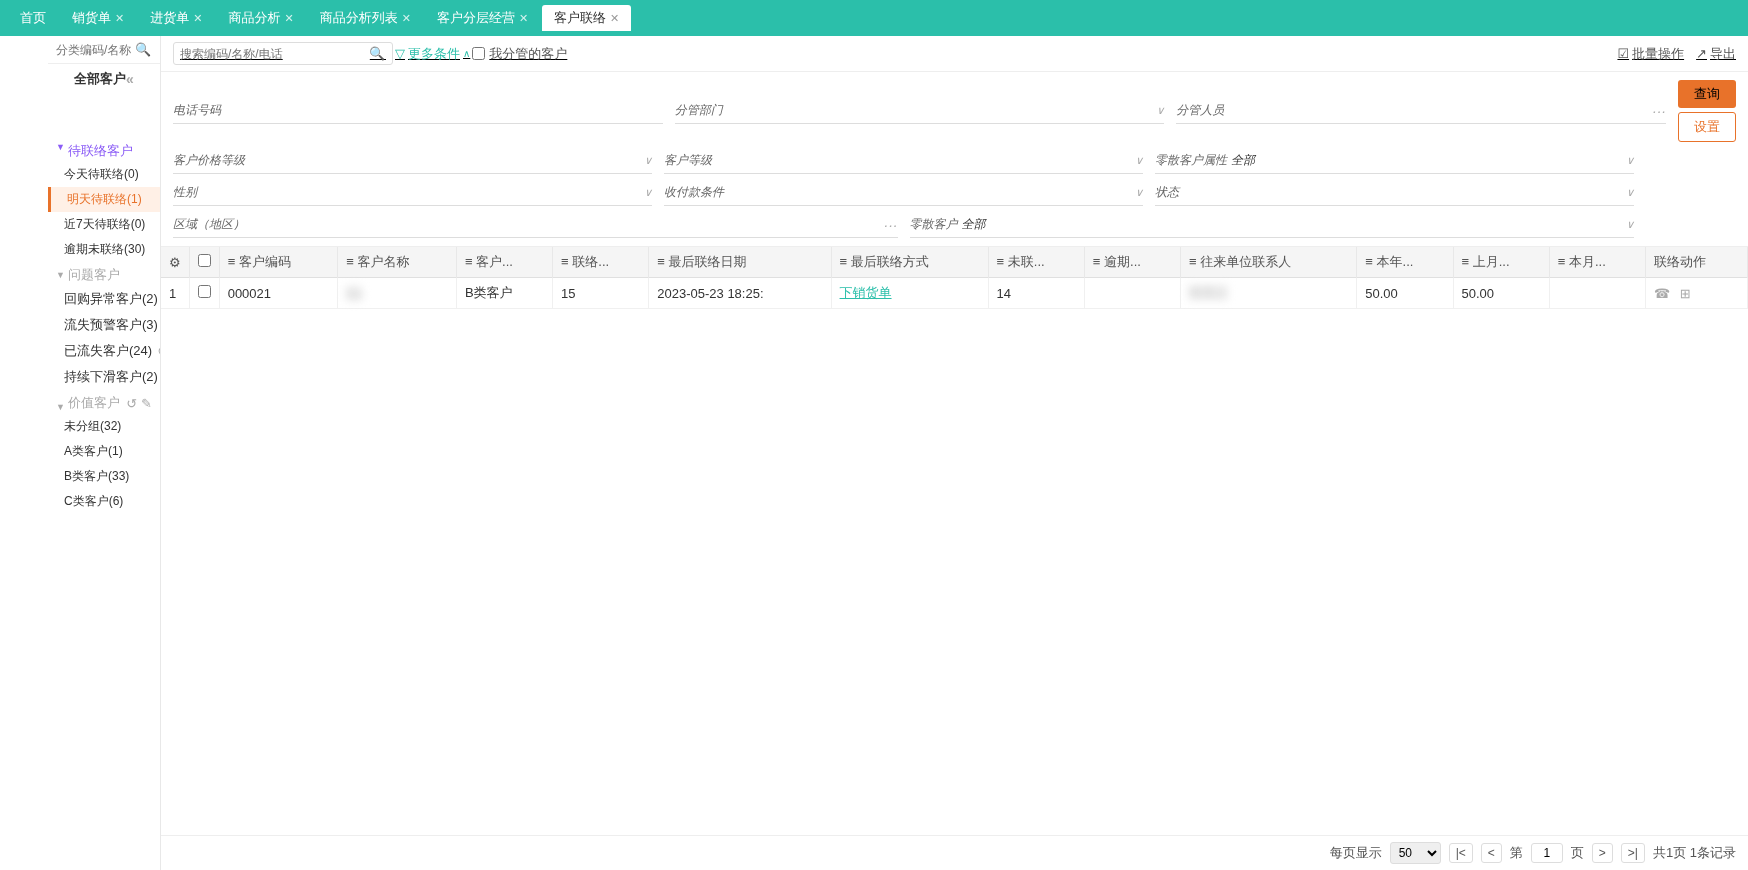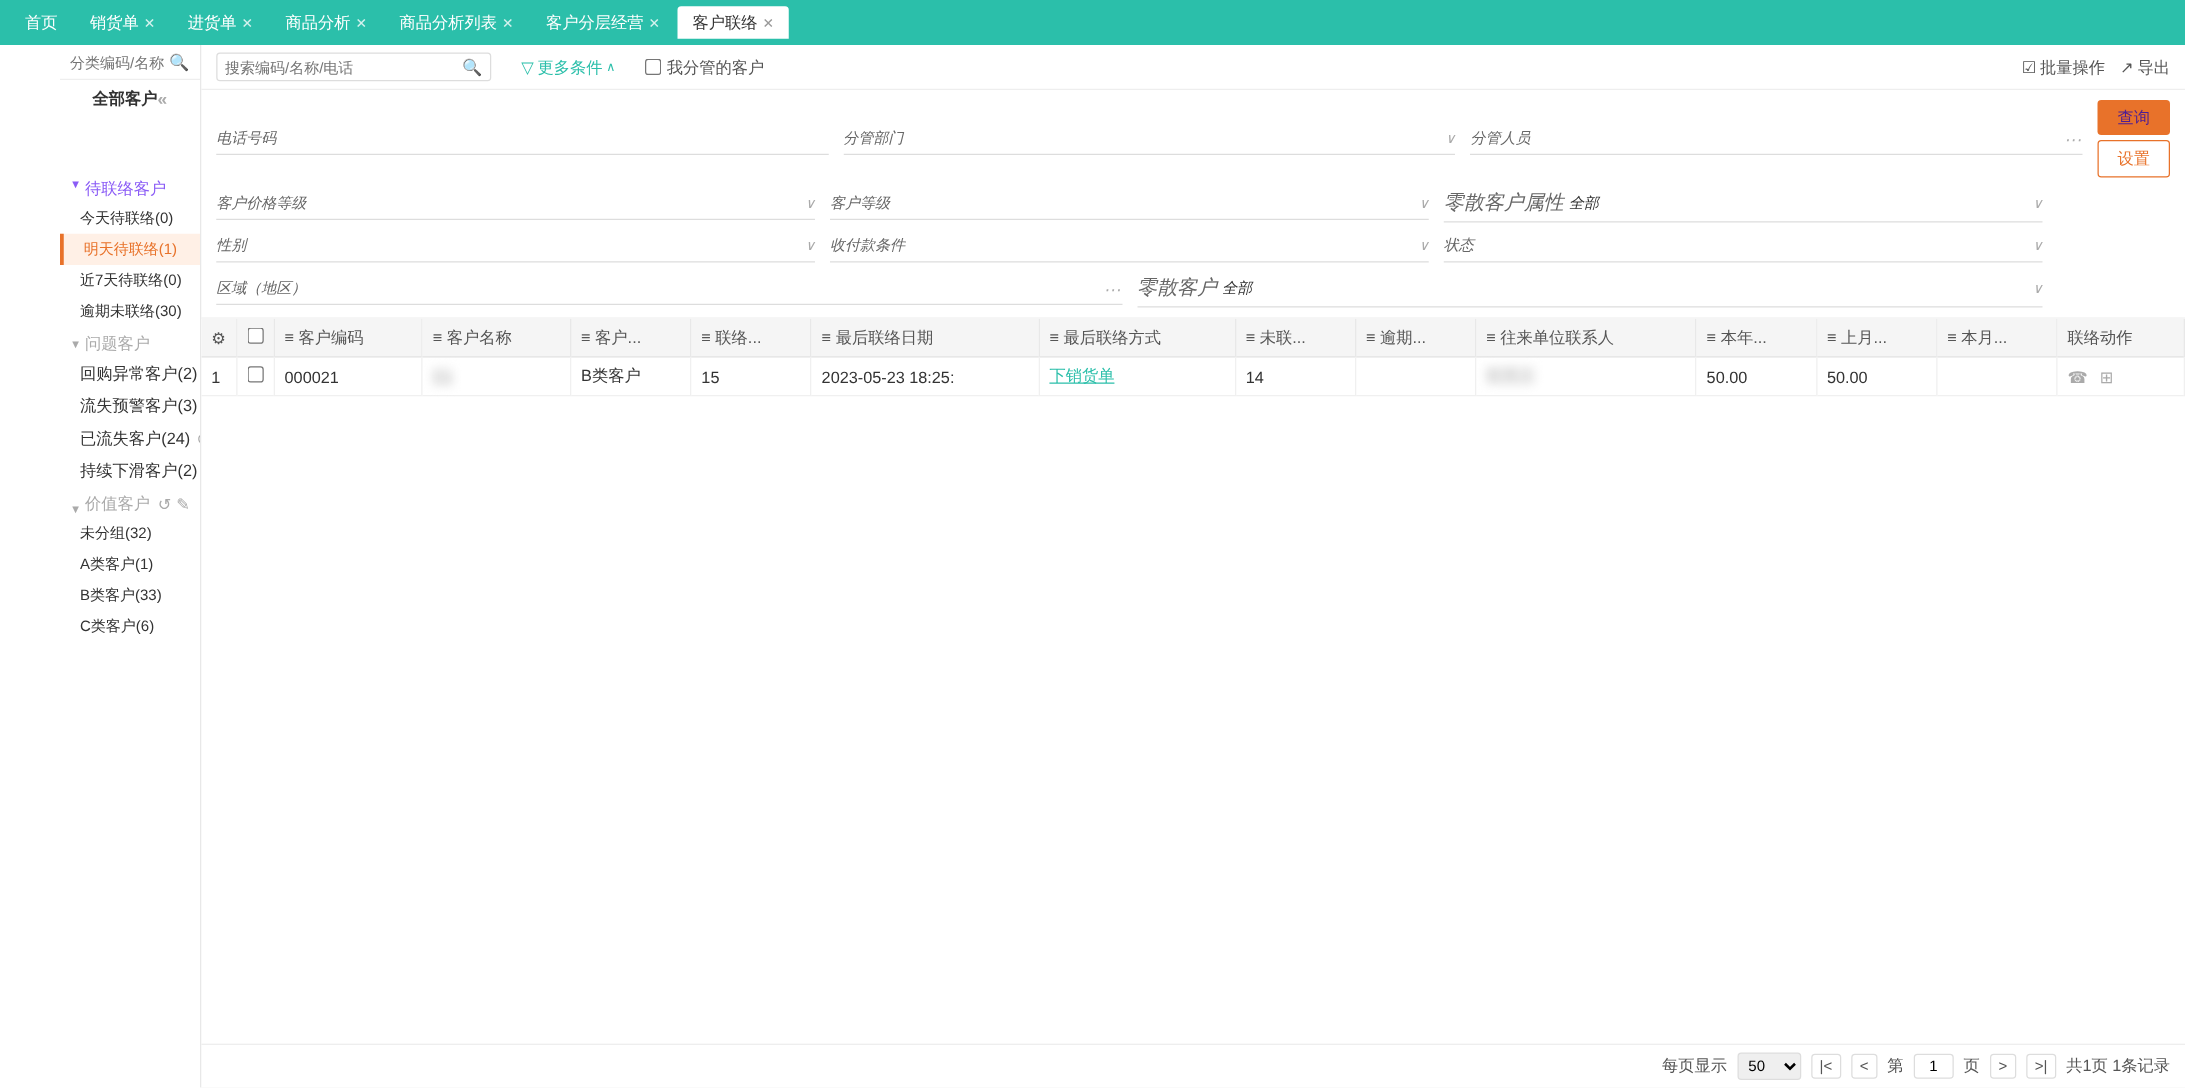--- a/index.html
+++ b/index.html
@@ -123,22 +123,23 @@
       flex-direction: column;
       overflow: hidden;
     }
 
     
     .search-bar {
       background: #fff;
       padding: 6px 12px;
       display: flex;
       align-items: center;
-      gap: 24px;
+      gap: 2px;
       border-bottom: 1px solid #eee;
+      text-decoration: underline;
     }
     .search-input-wrap {
       display: flex;
       align-items: center;
       border: 1px solid #ddd;
       border-radius: 3px;
       padding: 3px 6px;
       gap: 4px;
       width: 220px;
     }
@@ -221,31 +222,31 @@
       cursor: pointer;
     }
     .filter-field .dots {
       margin-left: auto;
       color: #aaa;
       font-size: 14px;
       cursor: pointer;
     }
     .filter-inline-label {
       color: #666;
-      font-size: 16px;
+      font-size: 12px;
       white-space: nowrap;
       margin-right: 4px;
     }
     .filter-inline-value {
       color: #333;
       font-size: 12px;
     }
     .btn-query {
       background: #e8722a;
-      color: #4c1d95;
+      color: #000000;
       border: none;
       border-radius: 3px;
       padding: 5px 16px;
       cursor: pointer;
       font-size: 13px;
       white-space: nowrap;
     }
     .btn-settings {
       background: #fff;
       color: #e8722a;

